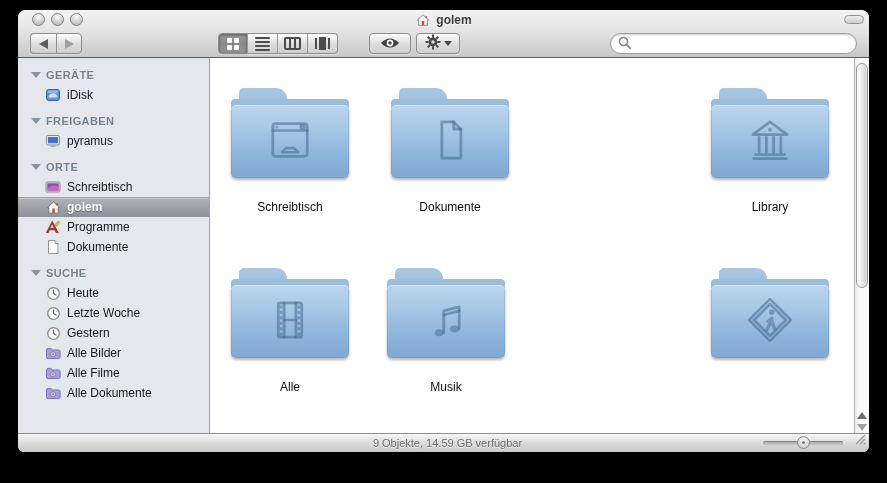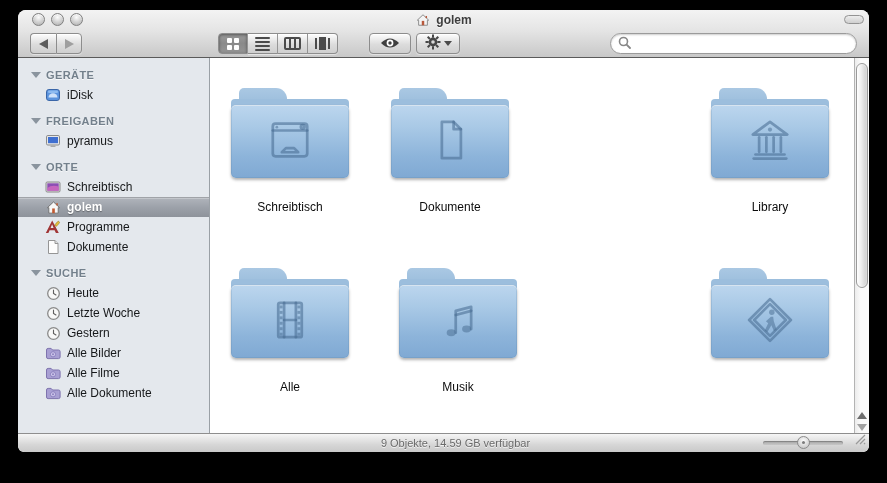--- a/index.html
+++ b/index.html
@@ -113,21 +113,21 @@
     align-items:center; gap:5px; }
   .arr-up { width:0; height:0; border-left:5px solid transparent; border-right:5px solid transparent;
     border-bottom:7px solid #6e6e6e; }
   .arr-down { width:0; height:0; border-left:5px solid transparent; border-right:5px solid transparent;
     border-top:7px solid #a2a2a2; }
 
   
   .statusbar { position:absolute; left:0; bottom:0; width:100%; height:19px;
     background:linear-gradient(180deg,#f6f6f6,#d6d6d6 60%,#c9c9c9);
     border-top:1px solid #8e8e8e; border-radius:0 0 6px 6px; }
-  .status-text { position:absolute; left:12px; top:0; width:100%; height:100%; display:flex;
+  .status-text { position:absolute; left:4px; top:0; width:100%; height:100%; display:flex;
     align-items:center; justify-content:center; font-size:11px; color:#6b6b6b;
     text-shadow:0 1px 0 rgba(255,255,255,.7); }
   .zoomslider { position:absolute; right:26px; top:7px; width:80px; height:4px; border-radius:2px;
     background:linear-gradient(180deg,#a9a9a9,#c6c6c6); box-shadow:inset 0 1px 1px rgba(0,0,0,.25); }
   .knob { position:absolute; left:34px; top:-5px; width:13px; height:13px; border-radius:50%;
     border:1px solid #8b8b8b; background:radial-gradient(circle at 50% 35%, #fdfdfd, #d0d0d0 70%, #bdbdbd); }
   .knob::after { content:""; position:absolute; left:4px; top:4px; width:3px; height:3px;
     border-radius:50%; background:#7d7d7d; }
   .resize-grip { position:absolute; right:3px; bottom:3px; }
 </style>
@@ -465,21 +465,21 @@
                       <rect x="40.2" y="34" width="3.2" height="3.2"></rect>
                       <rect x="40.2" y="40" width="3.2" height="3.2"></rect>
                       <rect x="40.2" y="46" width="3.2" height="3.2"></rect>
                     </g>
                   </svg>
             </span>
           </div>
           <div class="label">Alle</div>
         </div>
 
-        <div class="cell" style="left:168px;top:210px">
+        <div class="cell" style="left:156px;top:210px">
           <div class="folder">
                 <div class="tab"></div>
                 <div class="back"></div>
                 <div class="front"></div>
             <span class="glyph">
               <svg width="58" height="58" viewBox="0 0 64 64">
                     <ellipse class="gf" cx="24.5" cy="46" rx="5" ry="3.8"></ellipse>
                     <ellipse class="gf" cx="41.5" cy="42" rx="5" ry="3.8"></ellipse>
                     <path class="gs" d="M29.5 46 V22 L46.5 17.5 V42" stroke-width="3.4"></path>
                     <path class="gs" d="M29.5 26.5 L46.5 22" stroke-width="6"></path>

